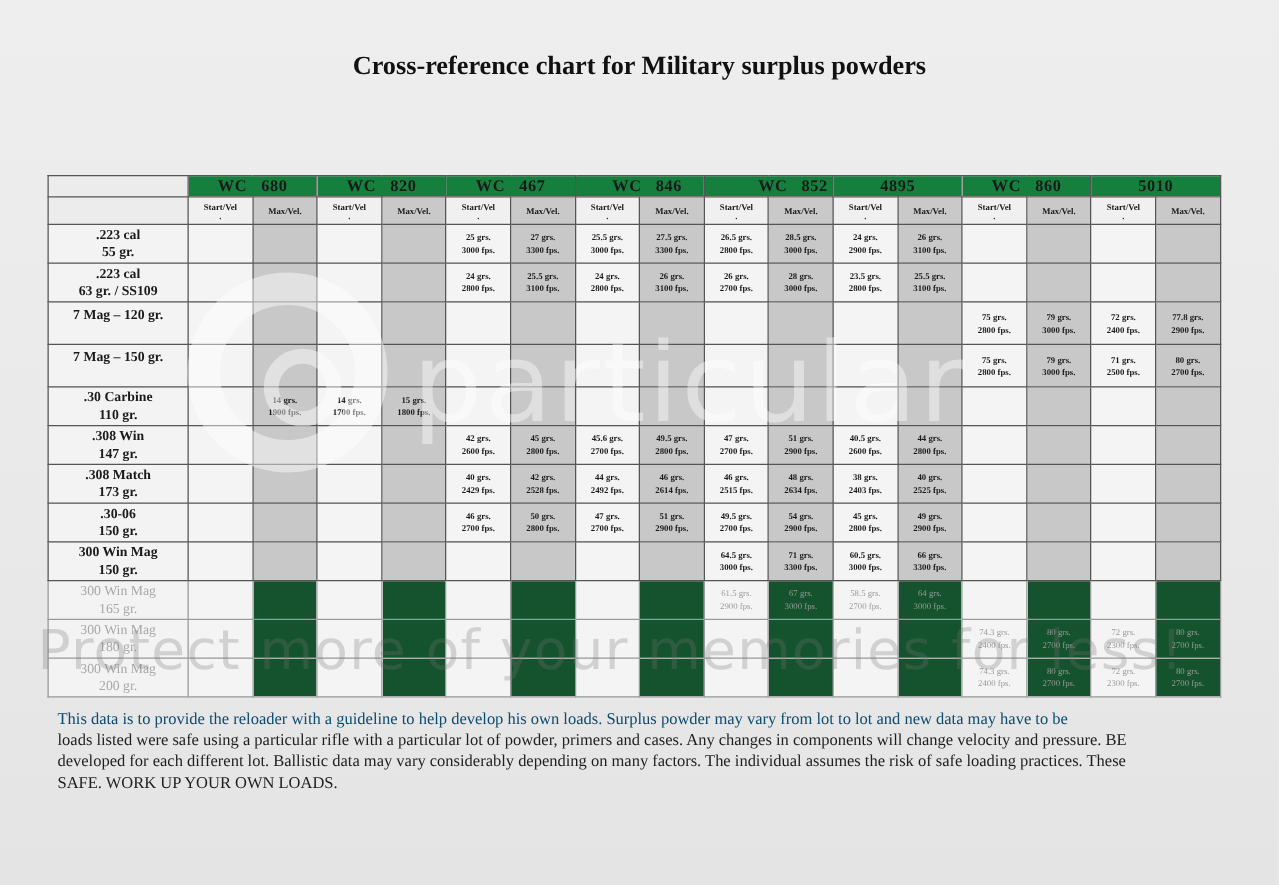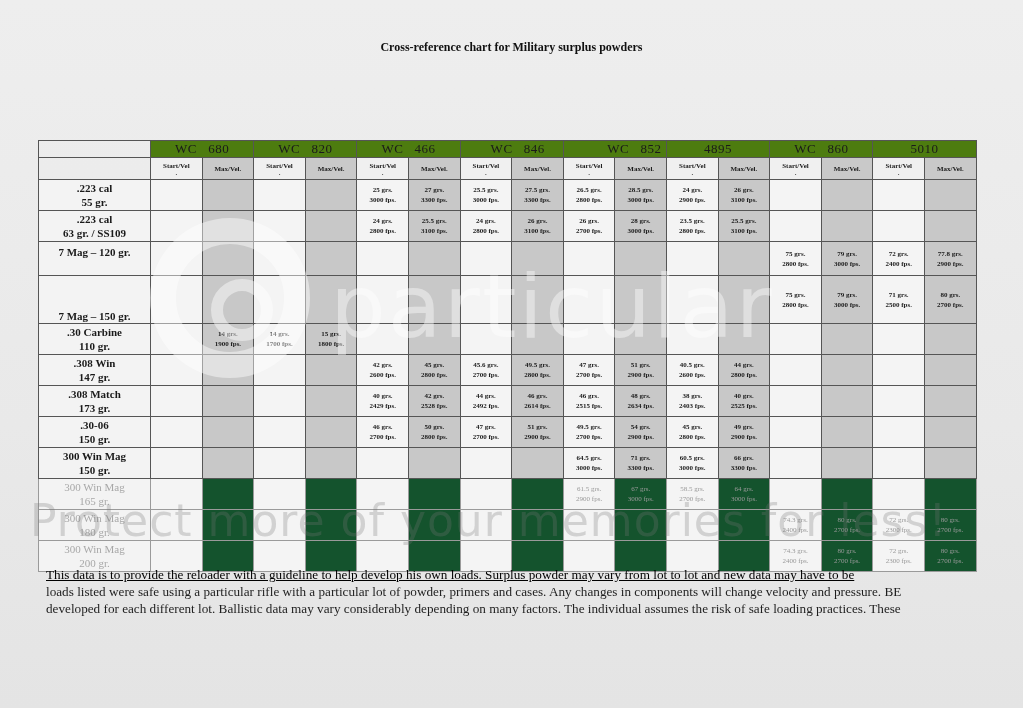--- a/index.html
+++ b/index.html
@@ -8,36 +8,36 @@
     background: #ececec;
     font-family: "Liberation Serif", serif;
     color: #1a1a1a;
   }
   .page-bg {
     position: absolute; inset: 0;
     background: linear-gradient(180deg, #eeeeee 0%, #e9e9e9 60%, #e4e4e4 100%);
   }
   .title {
     position: absolute; left: 0; width: 1023px; top: 40px;
-    text-align: center; font-weight: bold; font-size: 12px; color: #111;
+    text-align: center; font-weight: bold; font-size: 21px; color: #111;
   }
   table.chart {
     position: absolute; left: 38px; top: 140px;
     border-collapse: collapse; table-layout: fixed;
     width: 938px;
   }
   table.chart td, table.chart th {
     border: 1px solid #555; padding: 0; text-align: center; vertical-align: middle;
     overflow: hidden;
   }
   col.label-col { width: 112px; }
   col.data-col { width: 51.6px; }
   th.blank { border: none; background: transparent; }
   th.powder {
-    height: 15px; font-size: 13px; font-weight: normal; background: #4d7c0f;
+    height: 15px; font-size: 13px; font-weight: bold; background: #15803d;
     letter-spacing: 0.5px;
   }
   th.sub {
     height: 21px; font-size: 7px; font-weight: bold; vertical-align: top;
     padding-top: 1px; background: #f0f0f0;
   }
   th.sub.max { background: #c9c9c9; }
   td.rowlabel {
     background: #f3f3f3; font-weight: bold; font-size: 11px; line-height: 14px;
     height: 30px;
@@ -60,21 +60,21 @@
   .wm-logo-inner {
     position: absolute; left: 35px; top: 35px; width: 38px; height: 38px; border-radius: 50%;
     border: 12px solid rgba(255,255,255,0.45);
   }
   .wm-brand { left: 330px; top: 255px; font-size: 88px; letter-spacing: 2px; color: rgba(255,255,255,0.42); }
   .wm-tagline { left: 30px; top: 495px; font-size: 44px; color: rgba(120,120,120,0.28); letter-spacing: 1px; }
   .disclaimer {
     position: absolute; left: 46px; top: 566px; width: 960px;
     font-size: 13.2px; line-height: 17px; color: #1e1e1e;
   }
-  .disclaimer .faint { color: #000000; text-decoration: underline; }
+  .disclaimer .faint { color: #0c4a6e; }
 </style>
 </head>
 <body>
 
 <div class="page-bg"></div>
 
 <div class="title">Cross-reference chart for Military surplus powders</div>
 
 <table class="chart" id="chart">
   <colgroup id="cg">
@@ -94,21 +94,21 @@
       <col class="data-col">
       <col class="data-col">
       <col class="data-col">
       <col class="data-col">
     </colgroup>
   <thead id="thead">
       <tr>
         <th class="blank"></th>
         <th class="powder" colspan="2" style="white-space: pre;">WC   680</th>
         <th class="powder" colspan="2" style="white-space: pre; margin-top: 28px;">WC   820</th>
-        <th class="powder" colspan="2" style="white-space: pre;">WC   466</th>
+        <th class="powder" colspan="2" style="white-space: pre;">WC   467</th>
         <th class="powder" colspan="2" style="white-space: pre; padding-left: 12px;">WC   846</th>
         <th class="powder" colspan="2" style="white-space: pre; padding-left: 39px;">WC   852</th>
         <th class="powder" colspan="2" style="white-space: pre;">4895</th>
         <th class="powder" colspan="2" style="white-space: pre;">WC   860</th>
         <th class="powder" colspan="2" style="white-space: pre;">5010</th>
       </tr>
       <tr>
         <th class="blank"></th>
         <th class="sub">
           <span style="display: block;">Start/Vel</span>
@@ -374,21 +374,21 @@
           <span>72 grs.</span>
           <span>2400 fps.</span>
         </td>
         <td class="cell max">
           <span>77.8 grs.</span>
           <span>2900 fps.</span>
         </td>
       </tr>
       <tr>
         <td class="rowlabel" style="vertical-align: top; padding-top: 3px;">
-          <span style="display: block; margin-top: 30px;">7 Mag – 150 gr.</span>
+          <span style="display: block;">7 Mag – 150 gr.</span>
           <span style="display: block;"></span>
         </td>
         <td class="cell">
           <span></span>
           <span></span>
         </td>
         <td class="cell max">
           <span></span>
           <span></span>
         </td>
@@ -1015,13 +1015,14 @@
 <div class="watermark wm-logo">
     <div class="wm-logo-inner"></div>
   </div>
 <div class="watermark wm-brand">particular</div>
 <div class="watermark wm-tagline">Protect more of your memories for less!</div>
 
 <div class="disclaimer">
   <div class="faint">This data is to provide the reloader with a guideline to help develop his own loads. Surplus powder may vary from lot to lot and new data may have to be</div>
   <div>loads listed were safe using a particular rifle with a particular lot of powder, primers and cases. Any changes in components will change velocity and pressure. BE</div>
   <div>developed for each different lot. Ballistic data may vary considerably depending on many factors. The individual assumes the risk of safe loading practices. These</div>
+  <div>SAFE. WORK UP YOUR OWN LOADS.</div>
 </div>
 
 </body></html>

